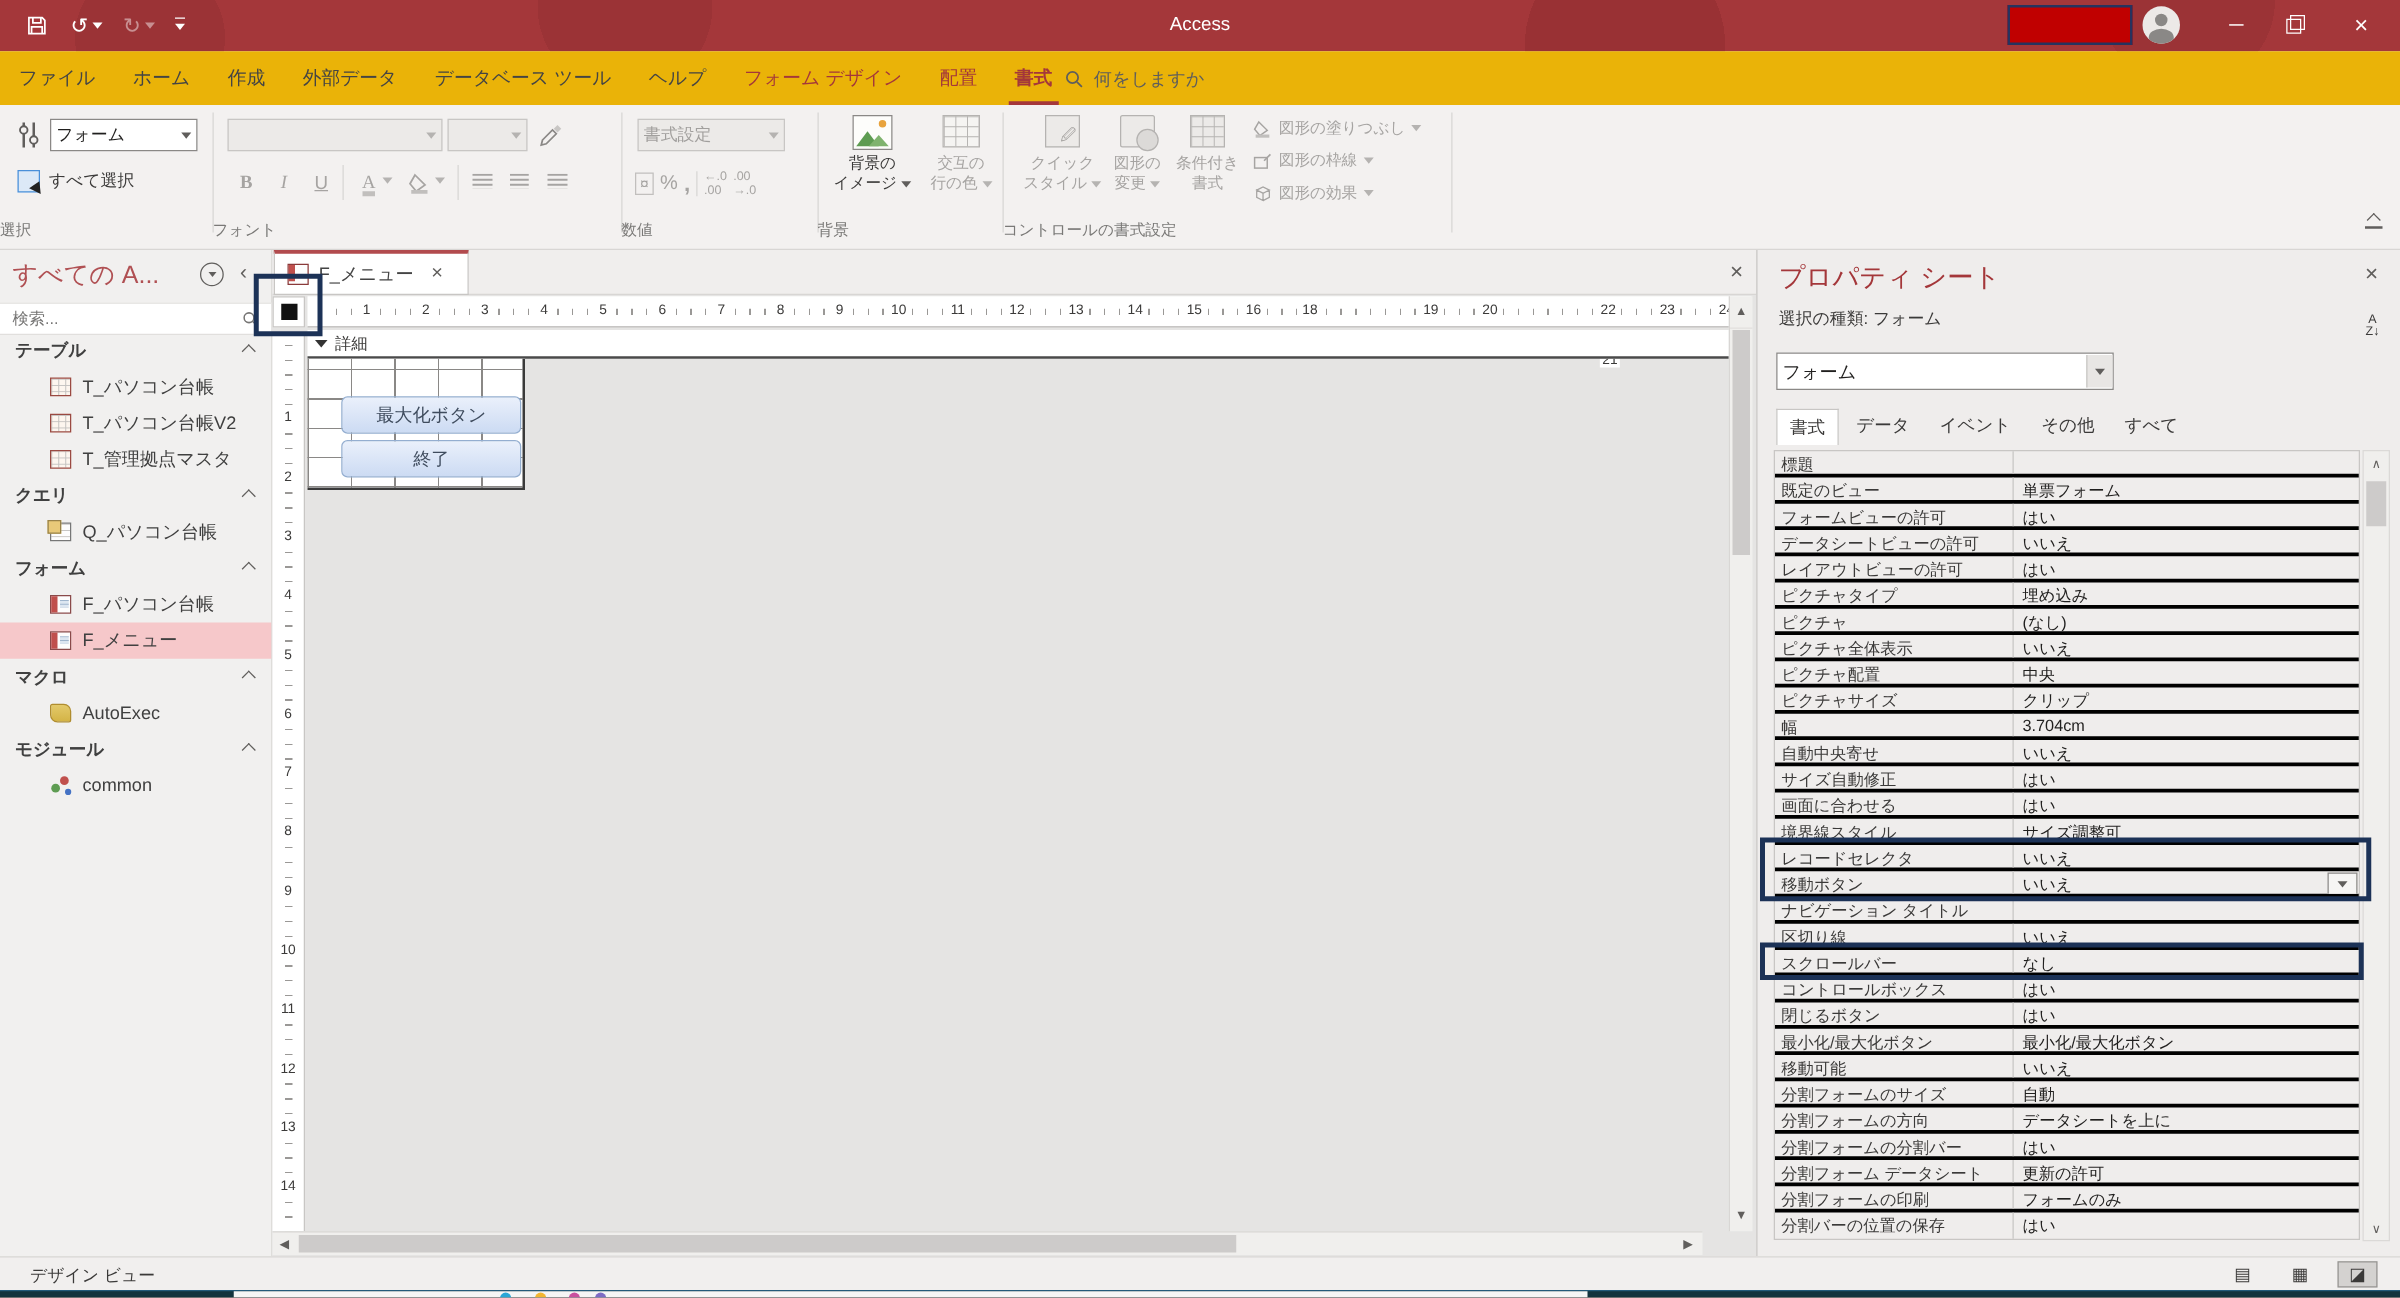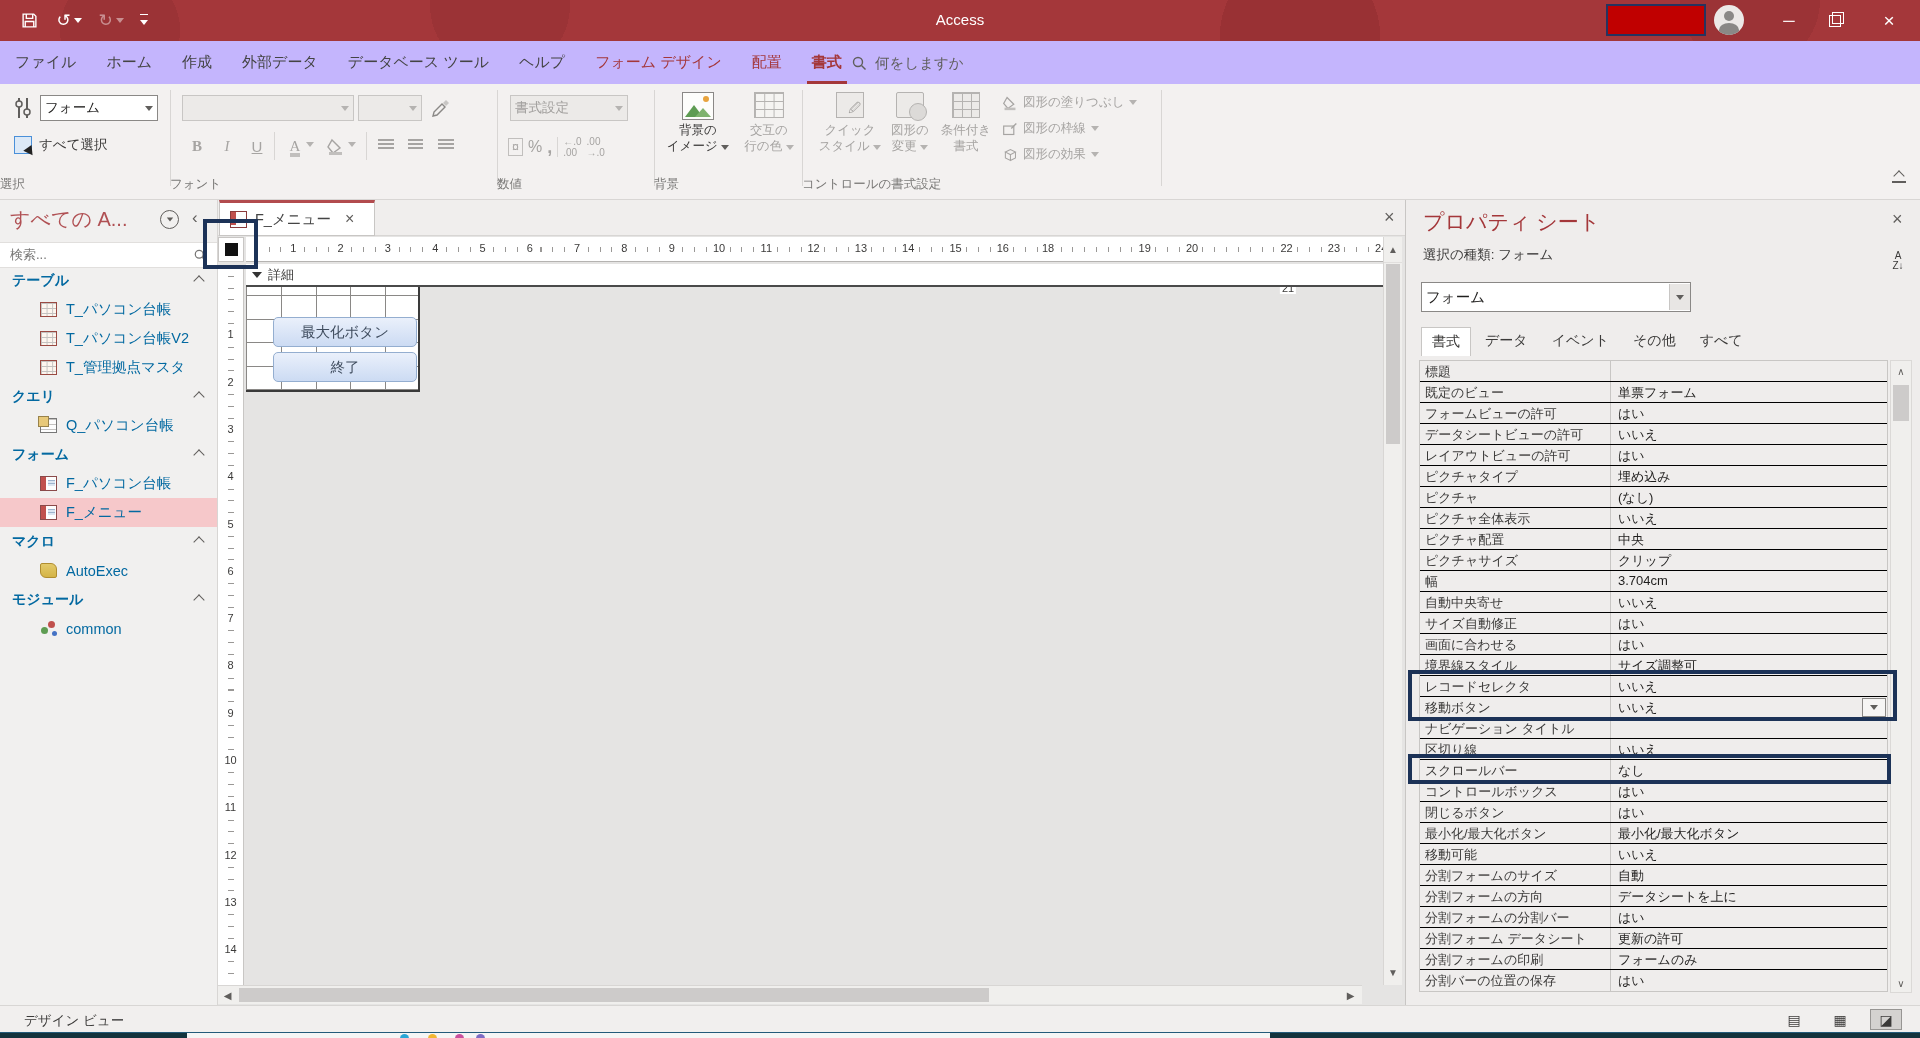--- a/index.html
+++ b/index.html
@@ -18,21 +18,21 @@
   .dd-caret{width:0;height:0;border-left:4px solid transparent;border-right:4px solid transparent;border-top:5px solid currentColor;display:inline-block;}
   .app-title{top:11px;left:0;width:1920px;text-align:center;color:#fff;font-size:15px;}
   .redact{left:1606px;top:4px;width:100px;height:32px;background:#C00000;border:2px solid #26335f;box-sizing:border-box;}
   .avatar{left:1714px;top:5px;width:30px;height:30px;border-radius:50%;background:#ece9e7;overflow:hidden;}
   .avatar .head{position:absolute;left:10px;top:6px;width:10px;height:10px;border-radius:50%;background:#8a8886;}
   .avatar .body{position:absolute;left:5px;top:18px;width:20px;height:14px;border-radius:50% 50% 0 0;background:#8a8886;}
   .winbtn{top:0;height:41px;color:#fff;display:flex;align-items:center;justify-content:center;font-size:16px;}
   .restore-ic{width:10px;height:10px;border:1px solid #fff;position:relative;background:transparent;}
   .restore-ic:before{content:"";position:absolute;left:2px;top:-4px;width:10px;height:10px;border:1px solid #fff;}
   
-  .tabrow{left:0;top:41px;width:1920px;height:43px;background:#c4b5fd;display:flex;align-items:flex-end;}
+  .tabrow{left:0;top:41px;width:1920px;height:43px;background:#eab308;display:flex;align-items:flex-end;}
   .rtab{padding:0 15px;height:43px;display:flex;align-items:center;font-size:15px;color:#444;position:relative;}
   .rtab.contextual{color:#A4373A;}
   .rtab.active{font-weight:bold;}
   .rtab.active:after{content:"";position:absolute;left:10px;right:10px;bottom:0;height:3px;background:#A4373A;}
   .tellme{left:852px;top:50px;height:26px;display:flex;align-items:center;gap:8px;color:#5f5e5c;font-size:14.5px;}
   
   .ribbon{left:0;top:84px;width:1920px;height:116px;background:#f3f1f0;border-bottom:1px solid #d8d6d4;box-sizing:border-box;}
   .gsep{top:6px;width:1px;height:96px;background:#d8d6d4;}
   .glabel{top:92px;height:18px;font-size:12.5px;color:#7a7977;text-align:left;}
   .combo{box-sizing:border-box;border:1px solid #8a8886;background:#fff;display:flex;align-items:center;font-size:13.5px;color:#201f1e;padding:0 4px;height:26px;}
@@ -55,21 +55,21 @@
   .sq-icon{width:26px;height:24px;border:1px solid #b5b3b1;background:#eceae8;margin-bottom:5px;position:relative;}
   .underA{position:relative;font-size:15px;font-family:"Liberation Serif",serif;}
   .underA:after{content:"";position:absolute;left:0;right:0;bottom:-2px;height:4px;background:#c1bfbd;}
   .align-ic{width:16px;height:12px;background:linear-gradient(#a6a4a2 2px,transparent 2px) 0 0/100% 4px;}
   
   .navpane{left:0;top:200px;width:218px;height:805px;background:#f1f0ef;border-right:1px solid #d8d6d4;box-sizing:border-box;}
   .nav-title{left:10px;top:6px;font-size:20px;color:#b05053;text-align:center;}
   .nav-hdr-ic{top:12px;color:#605e5c;font-size:13px;}
   .nav-search{left:0;top:42px;width:217px;height:26px;background:#fff;border-top:1px solid #e1dfdd;border-bottom:1px solid #e1dfdd;display:flex;align-items:center;padding:0 10px;box-sizing:border-box;color:#767574;font-size:13px;}
   .navlist{left:0;top:66px;width:217px;}
-  .nrow{height:29px;display:flex;align-items:center;font-size:14.5px;color:#0369a1;position:relative;}
+  .nrow{height:29px;display:flex;align-items:center;font-size:14.5px;color:#404040;position:relative;}
   .nrow .chev{position:absolute;right:14px;top:11px;width:7px;height:7px;border-right:1.5px solid #605e5c;border-bottom:1.5px solid #605e5c;transform:rotate(-135deg);}
   .nrow.hdr{padding-left:12px;font-weight:bold;font-size:14px;}
   .nrow.item{padding-left:40px;gap:9px;}
   .nrow.item.selected{background:#f6c8ca;}
   .ni{width:17px;height:15px;box-sizing:border-box;flex:none;}
   .ni.table{border:1px solid #9a4a42;background:linear-gradient(#c4c2c0 1px,transparent 1px) 0 0/100% 5px,linear-gradient(90deg,#c4c2c0 1px,transparent 1px) 0 0/5.6px 100%,#fdf6ef;}
   .ni.query{border:1px solid #777;background:linear-gradient(#c4c2c0 1px,transparent 1px) 0 0/100% 5px,#fdfdfd;position:relative;}
   .ni.query:before{content:"";position:absolute;left:-3px;top:-3px;width:9px;height:9px;background:#e8c979;border:1px solid #98824a;}
   .ni.form{border:1px solid #8a4a4a;background:#fdfdfd;position:relative;}
   .ni.form:before{content:"";position:absolute;left:0;top:0;width:5px;height:13px;background:#c0504d;}
@@ -105,21 +105,21 @@
   .hscroll .thumb{position:absolute;left:21px;top:2px;width:750px;height:14px;background:#cdcbca;}
   
   .props{left:1405px;top:200px;width:515px;height:805px;background:#efedec;border-left:1px solid #c8c6c4;box-sizing:border-box;}
   .props-title{left:17px;top:8px;font-size:21px;color:#A4373A;}
   .props-sel{left:17px;top:46px;font-size:13.5px;color:#3b3a39;}
   .props-combo{left:15px;top:82px;width:270px;height:30px;}
   .ptabs{left:15px;top:127px;height:29px;display:flex;gap:4px;font-size:14px;color:#3b3a39;}
   .ptab{padding:5px 10px 4px;}
   .ptab.active{background:#fff;border:1px solid #c8c6c4;border-bottom:none;}
   .pgrid{left:13px;top:160px;width:467px;border:1px solid #c8c6c4;background:#efedec;}
-  .prow{height:21px;display:flex;border-bottom:1px solid #000000;box-sizing:border-box;font-size:13px;}
+  .prow{height:21px;display:flex;border-bottom:3px solid #000000;box-sizing:border-box;font-size:13px;}
   .prow:last-child{border-bottom:none;}
   .plabel{width:190px;flex:none;padding:2px 0 0 5px;color:#3b3a39;box-sizing:border-box;overflow:hidden;white-space:nowrap;}
   .pvalue{flex:1;border-left:1px solid #c8c6c4;padding:2px 0 0 7px;color:#201f1e;box-sizing:border-box;position:relative;overflow:hidden;white-space:nowrap;}
   .cell-dd{position:absolute;right:1px;top:1px;width:22px;height:17px;border:1px solid #8a8886;background:#f6f5f4;display:flex;align-items:center;justify-content:center;}
   .pscroll{left:484px;top:160px;width:22px;height:633px;background:#f0efed;border:1px solid #dbd9d7;box-sizing:border-box;}
   .pscroll .thumb{position:absolute;left:2px;top:24px;width:16px;height:36px;background:#cdcbca;}
   .azbtn{left:480px;top:48px;width:24px;height:26px;font-size:10px;line-height:1;color:#3b3a39;display:flex;flex-direction:column;align-items:center;justify-content:center;}
   
   .ann{border:4px solid #1c3257;box-sizing:border-box;pointer-events:none;z-index:50;}
   

